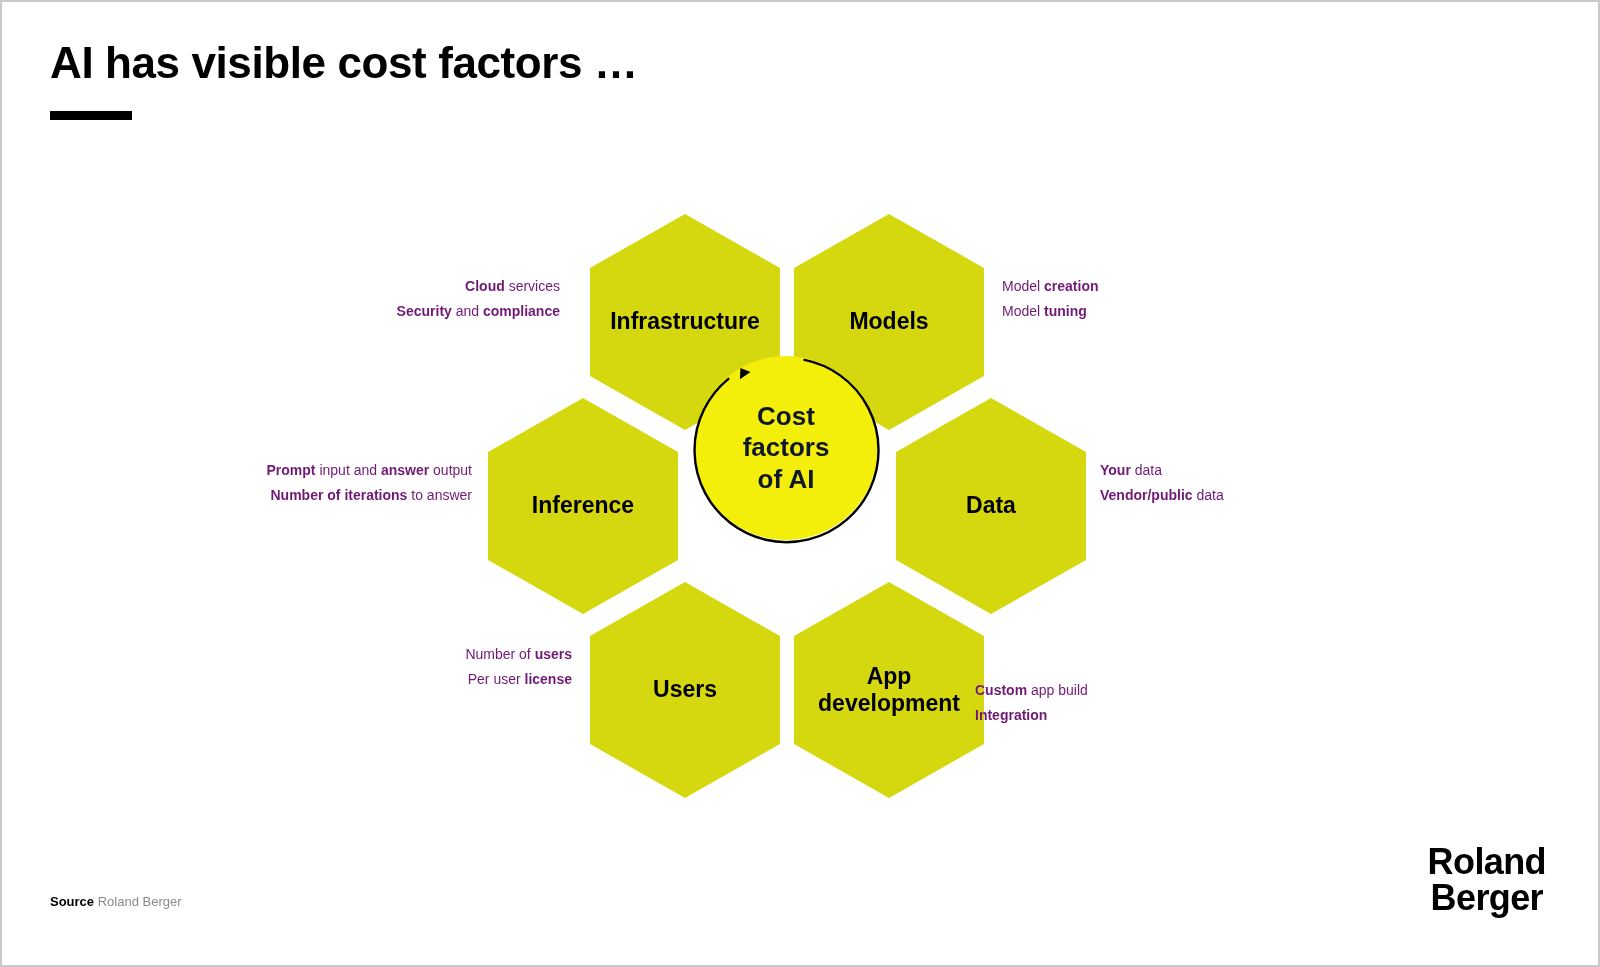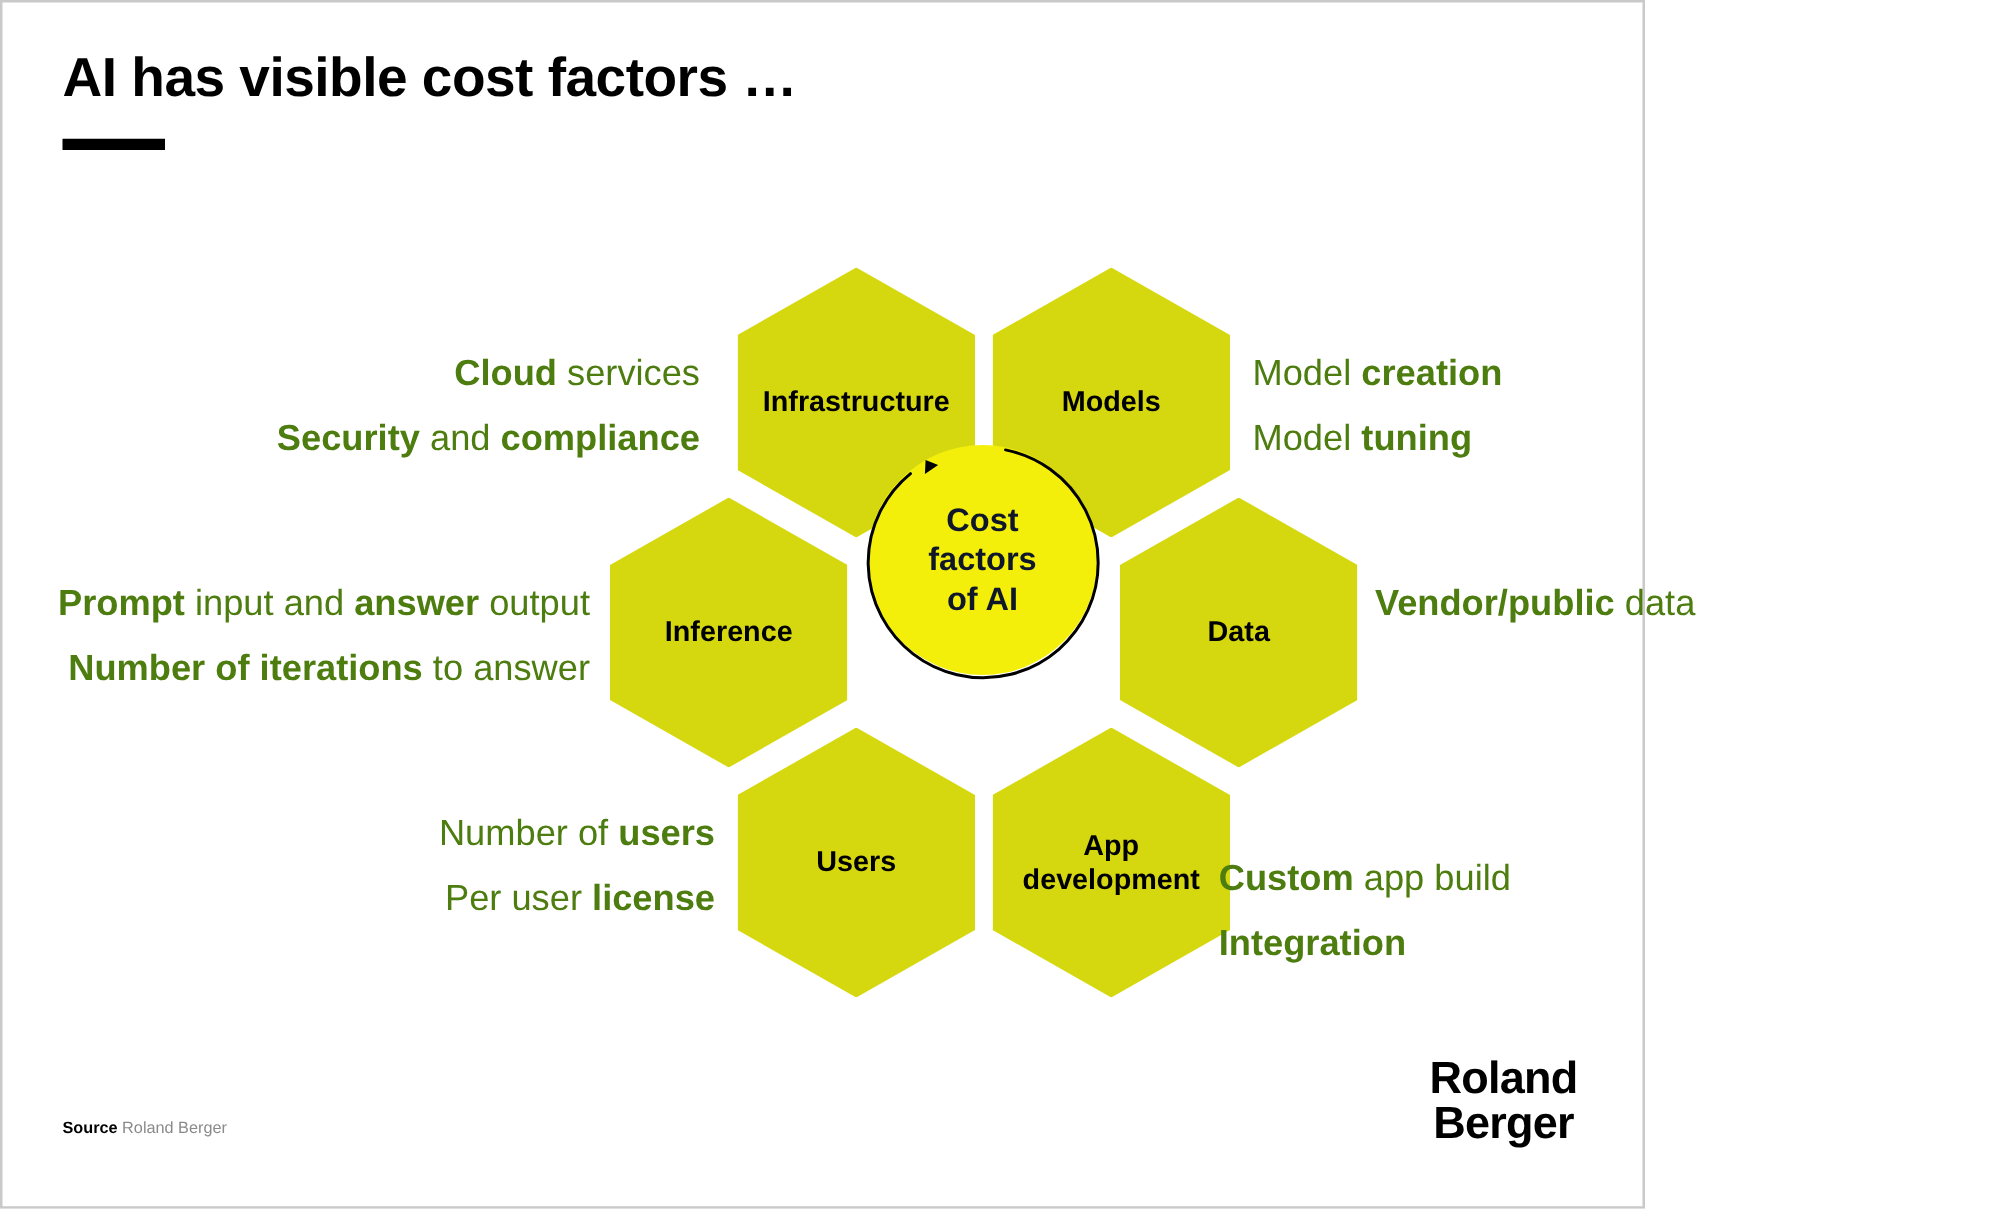--- a/index.html
+++ b/index.html
@@ -7,21 +7,21 @@
   html, body {
     width: 1600px;
     height: 967px;
     background: #ffffff;
     font-family: "Liberation Sans", sans-serif;
     overflow: hidden;
   }
 
   #slide {
     position: relative;
-    width: 1316px;
+    width: 1600px;
     height: 967px;
     background: #ffffff;
     border: 2px solid #c9c9c9;
   }
 
   
   #title-block { position: absolute; left: 48px; top: 36px; }
 
   #page-title {
     font-size: 44px;
@@ -109,22 +109,22 @@
     top: 198px;
     width: 196px;
     height: 196px;
     z-index: 6;
     pointer-events: none;
   }
 
   
   .annotation {
     position: absolute;
-    font-size: 29px;
-    color: #4d7c0f;
+    font-size: 14px;
+    color: #701a75;
     line-height: 1.78;
     white-space: nowrap;
   }
   .annotation b { font-weight: bold; }
   .ann-left  { text-align: right; }
   .ann-right { text-align: left; }
 
   #ann-infrastructure { right: 1042px; top: 122px; }
   #ann-models         { left: 1000px;  top: 122px; }
   #ann-inference      { right: 1130px; top: 306px; }
@@ -228,20 +228,23 @@
       <div>
         <b>Prompt</b><span> input and </span><b>answer</b><span> output</span>
       </div>
       <div>
         <b>Number of iterations</b><span> to answer</span>
       </div>
     </div>
 
     <div class="annotation ann-right" id="ann-data">
       <div>
+        <b>Your</b><span> data</span>
+      </div>
+      <div>
         <b>Vendor/public</b><span> data</span>
       </div>
     </div>
 
     <div class="annotation ann-left" id="ann-users">
       <div>
         <span>Number of </span><b>users</b>
       </div>
       <div>
         <span>Per user </span><b>license</b>

